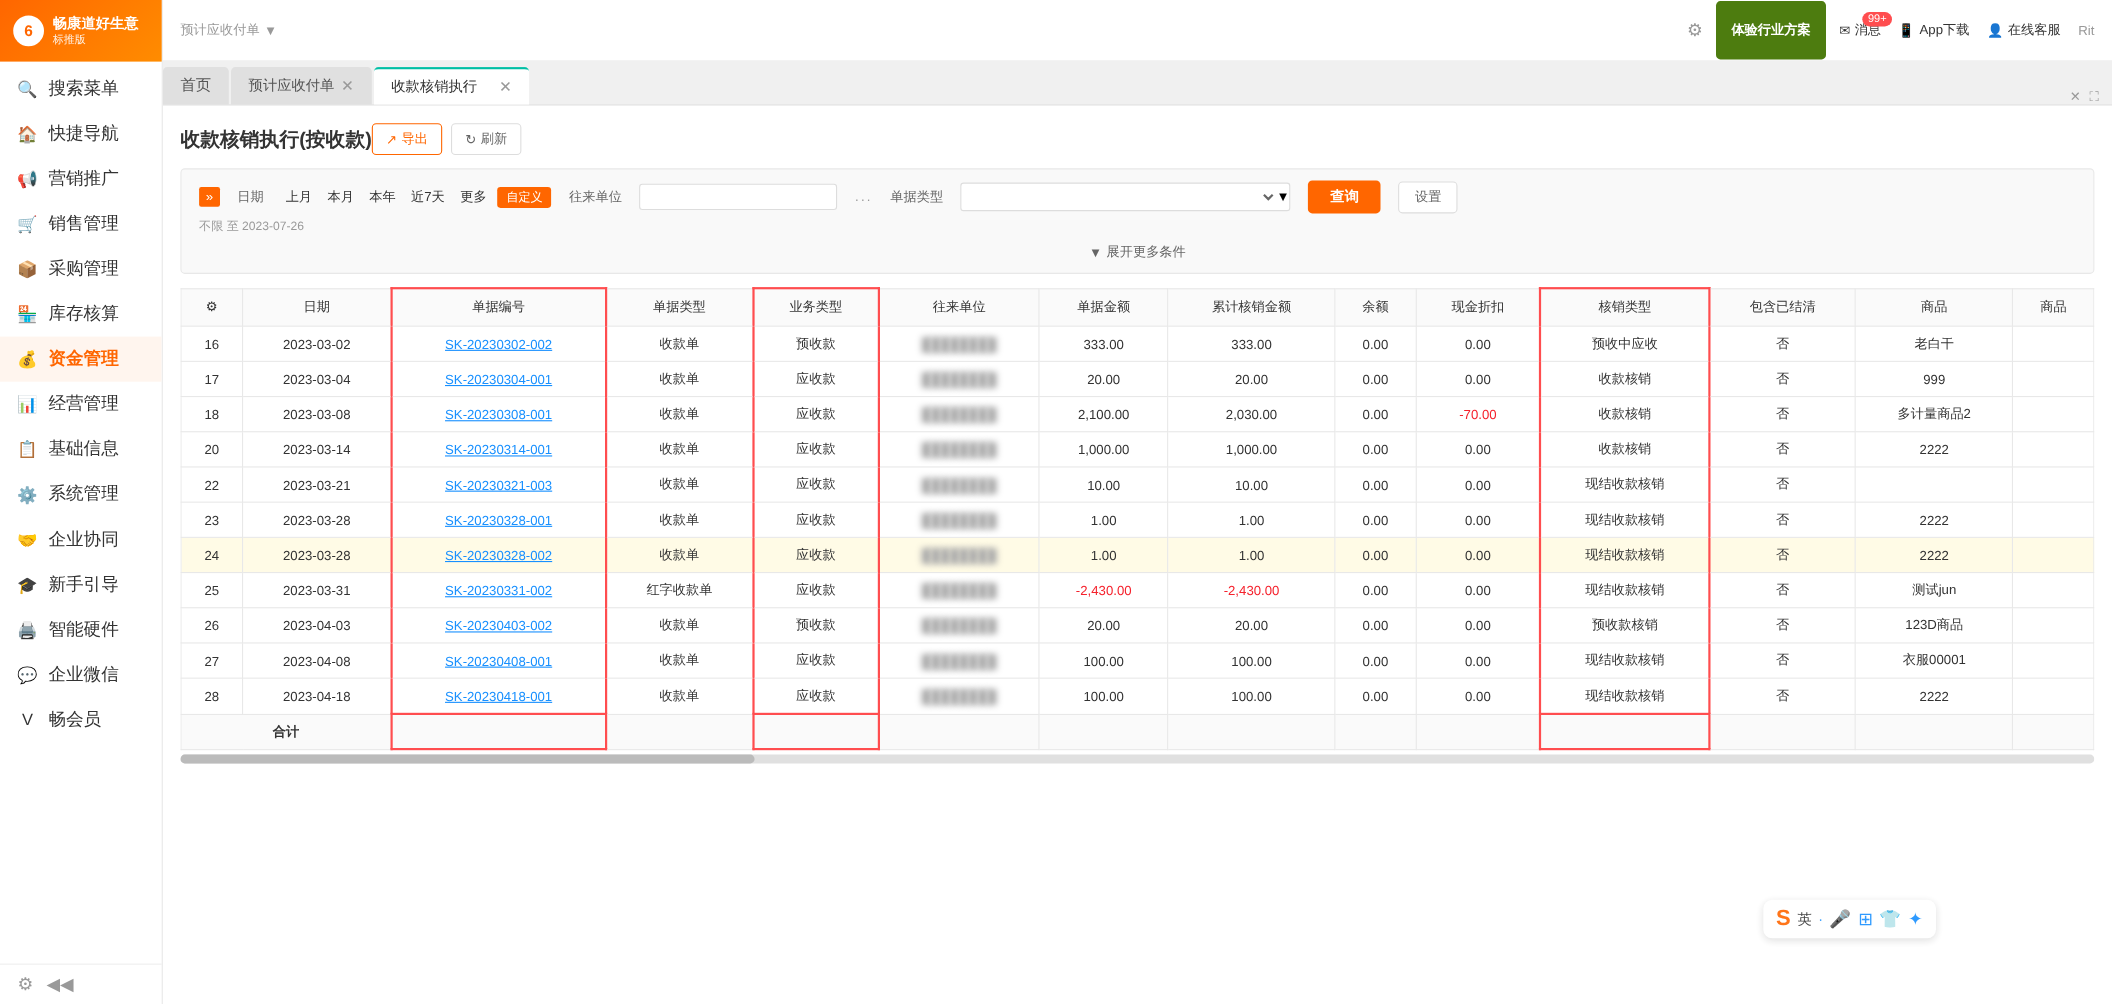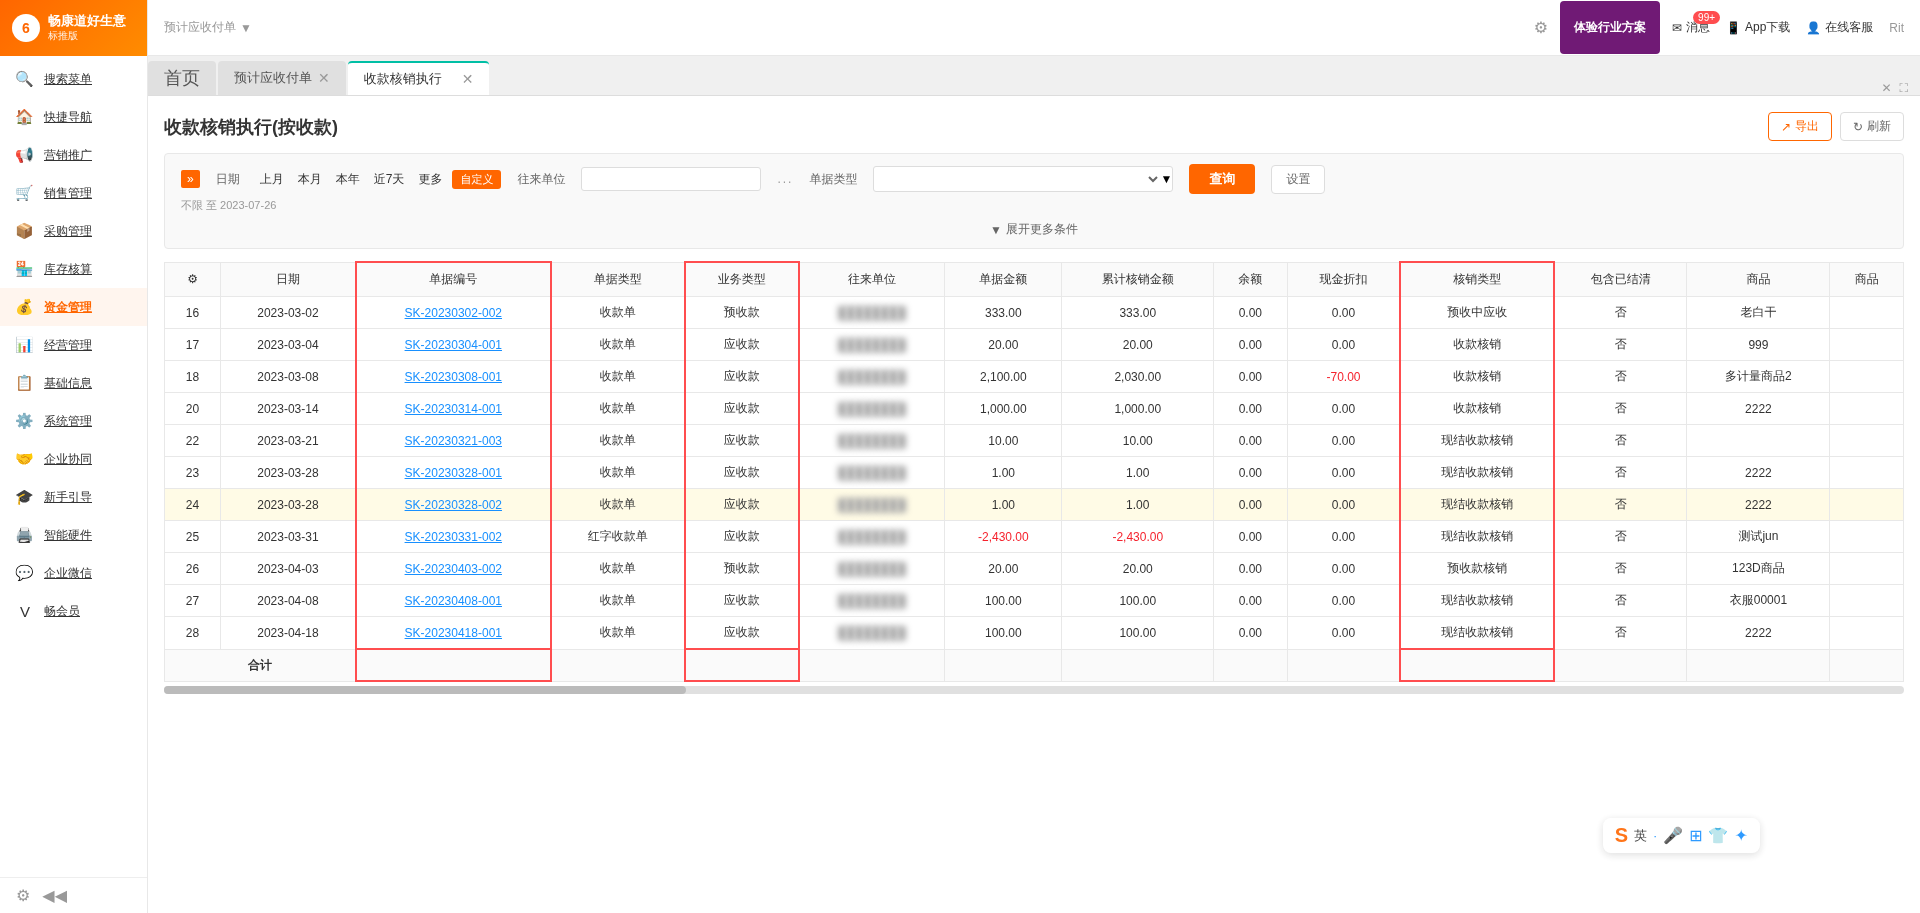--- a/index.html
+++ b/index.html
@@ -33,21 +33,21 @@
     .sidebar-logo-text { font-size: 13px; font-weight: bold; line-height: 1.3; }
     .sidebar-logo-sub { font-size: 10px; opacity: 0.9; }
     .sidebar-nav { flex: 1; overflow-y: auto; padding: 4px 0; }
     .sidebar-item {
       display: flex; align-items: center; gap: 10px;
       padding: 10px 16px; cursor: pointer; color: #333;
       transition: background 0.2s;
     }
     .sidebar-item.active { background: #fff5ee; color: #ff6600; font-weight: bold; }
     .sidebar-item-icon { width: 18px; height: 18px; display: flex; align-items: center; justify-content: center; font-size: 15px; }
-    .sidebar-item-label { font-size: 12px; text-decoration: underline; }
+    .sidebar-item-label { font-size: 16px; }
     .sidebar-bottom {
       border-top: 1px solid #eee;
       padding: 8px 16px;
       display: flex;
       align-items: center;
       gap: 12px;
     }
     .sidebar-bottom-icon { color: #999; cursor: pointer; font-size: 16px; }
 
     
@@ -59,21 +59,21 @@
       background: white;
       border-bottom: 1px solid #e8e8e8;
       display: flex;
       align-items: center;
       padding: 0 16px;
       gap: 12px;
     }
     .topbar-breadcrumb { color: #999; font-size: 12px; display: flex; align-items: center; gap: 4px; flex: 1; }
     .topbar-gear { color: #999; cursor: pointer; font-size: 16px; }
     .topbar-btn-industry {
-      background: #701a75; color: white; border: none; border-radius: 4px;
+      background: #4d7c0f; color: white; border: none; border-radius: 4px;
       padding: 18px 14px; cursor: pointer; font-size: 12px; font-weight: bold;
     }
     .topbar-right { display: flex; align-items: center; gap: 16px; margin-left: auto; }
     .topbar-msg { display: flex; align-items: center; gap: 4px; color: #333; cursor: pointer; position: relative; font-size: 12px; }
     .badge { background: #ff4d4f; color: white; border-radius: 8px; font-size: 10px; padding: 1px 5px; position: absolute; top: -8px; right: -10px; }
     .topbar-app { display: flex; align-items: center; gap: 4px; color: #333; cursor: pointer; font-size: 12px; }
     .topbar-service { display: flex; align-items: center; gap: 4px; color: #333; cursor: pointer; font-size: 12px; }
     .topbar-user { color: #999; font-size: 12px; }
 
     
@@ -93,29 +93,29 @@
       padding: 0 16px;
       cursor: pointer;
       font-size: 13px;
       border-radius: 4px 4px 0 0;
       position: relative;
       margin-right: 2px;
     }
     .tab.normal { background: #e0e0e0; color: #555; }
     .tab.active { background: white; color: #333; border-top: 2px solid #00bfa5; gap: 20px; }
     .tab .tab-close { color: #999; font-size: 14px; cursor: pointer; }
-    .tabbar-home { height: 34px; display: flex; align-items: center; padding: 16px 16px; color: #333; font-size: 18px; cursor: pointer; background: #e8e8e8; border-radius: 4px 4px 0 0; margin-right: 2px; }
+    .tabbar-home { height: 34px; display: flex; align-items: center; padding: 16px 16px; color: #333; font-size: 14px; cursor: pointer; background: #e8e8e8; border-radius: 4px 4px 0 0; margin-right: 2px; }
     .tabbar-actions { margin-left: auto; display: flex; align-items: center; gap: 8px; padding-right: 12px; color: #999; }
 
     
     .page-area { flex: 1; overflow: auto; background: #f5f5f5; padding: 0; }
     .page-content { background: white; margin: 0; padding: 16px; min-height: 100%; }
 
     
-    .page-header { display: flex; align-items: center; justify-content: space-between; margin-bottom: 12px; }
+    .page-header { display: flex; align-items: center; margin-bottom: 12px; }
     .page-title { font-size: 18px; font-weight: bold; color: #333; }
     .page-header-actions { display: flex; gap: 8px; }
     .btn-export { background: white; color: #ff6600; border: 1px solid #ff6600; border-radius: 4px; padding: 5px 12px; cursor: pointer; font-size: 12px; display: flex; align-items: center; gap: 4px; }
     .btn-refresh { background: white; color: #666; border: 1px solid #ddd; border-radius: 4px; padding: 5px 12px; cursor: pointer; font-size: 12px; display: flex; align-items: center; gap: 4px; }
 
     
     .filter-bar {
       background: #f9f9f9;
       border: 1px solid #e8e8e8;
       border-radius: 4px;

